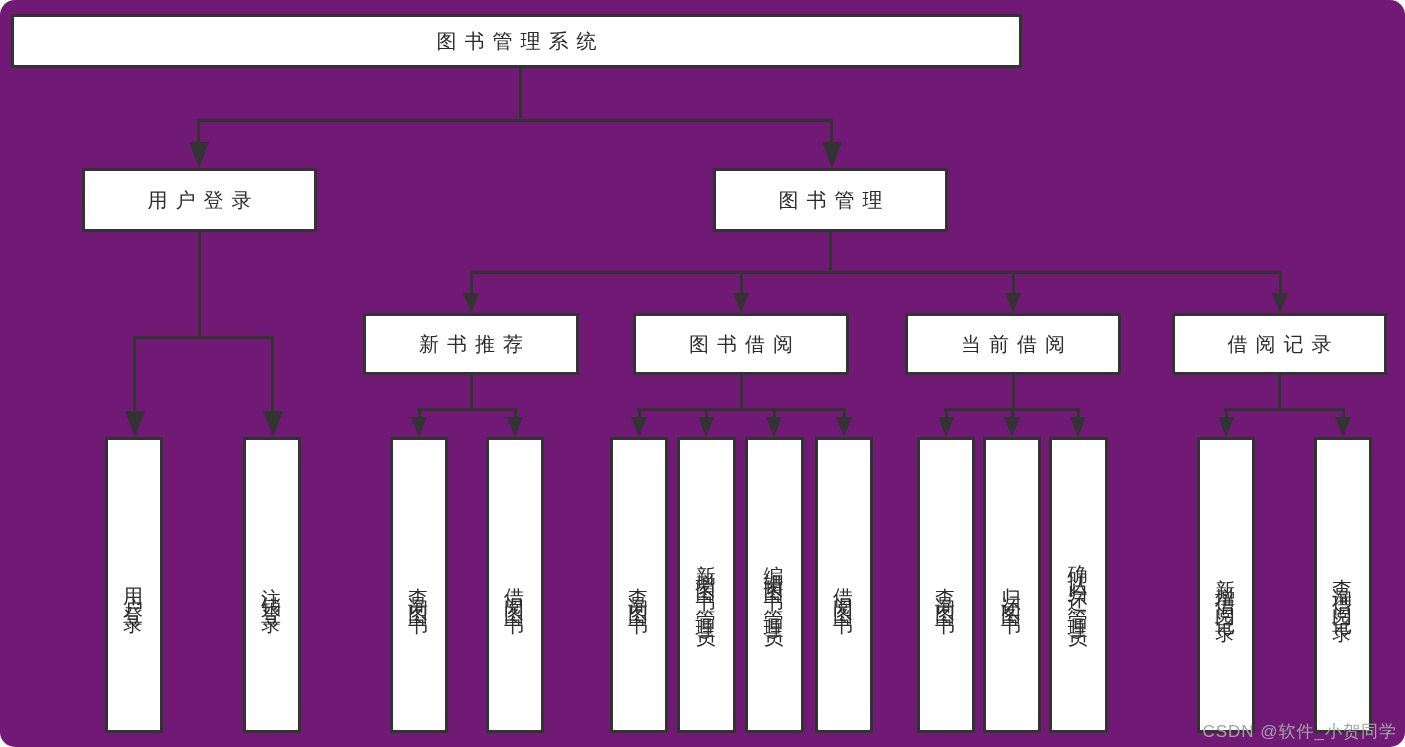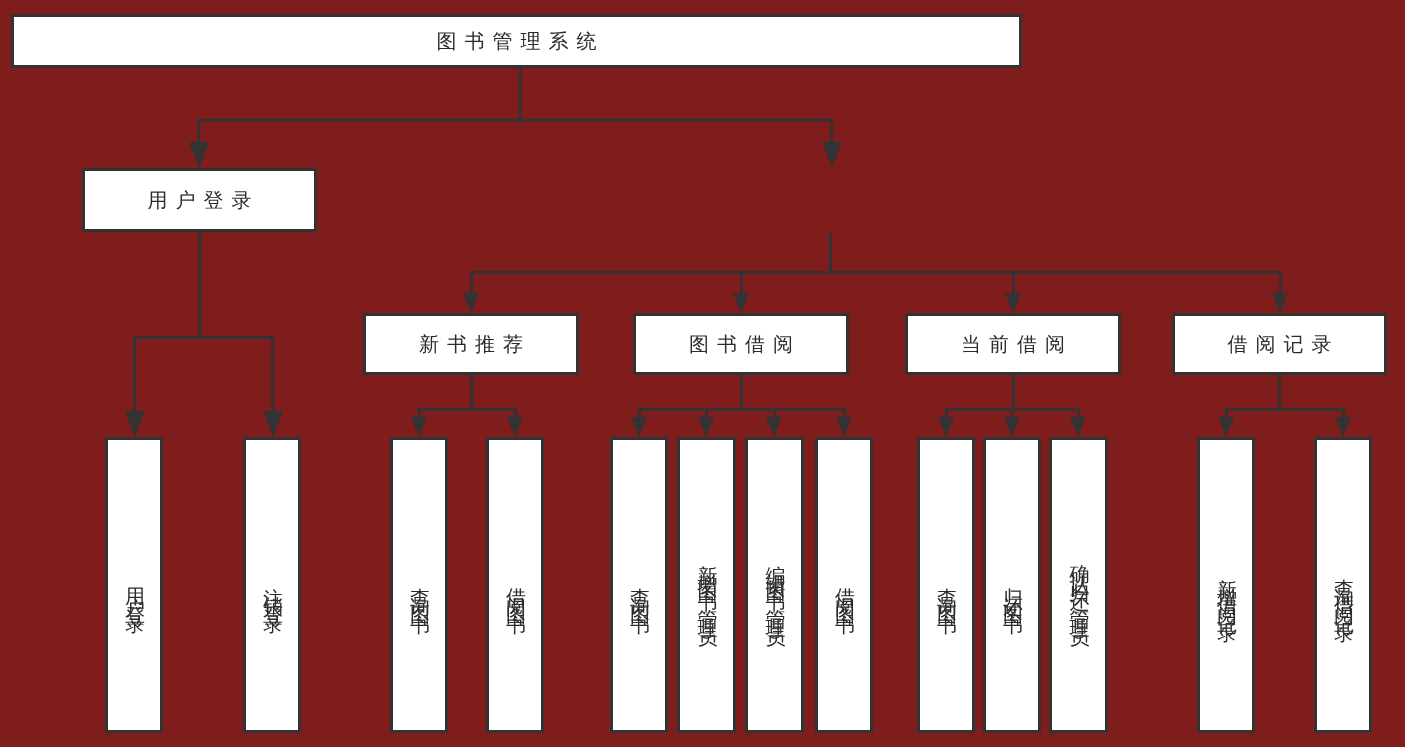--- a/index.html
+++ b/index.html
@@ -1,18 +1,18 @@
 <!DOCTYPE html>
 <html><head>
 <meta charset="utf-8">
 <style>
   html, body { margin:0; padding:0; background:#ffffff; }
   .stage {
-    position:relative; width:1405px; height:747px; background:#7f1d1d;
-    font-family:Liberation Mono, monospace; overflow:hidden;
+    position:relative; width:1405px; height:747px; background:#701a75;
+    font-family:Liberation Sans, sans-serif; overflow:hidden;border-radius:15px;
   }
   .box {
     position:absolute; box-sizing:border-box;
     border:3px solid #333333; background:#ffffff;
     display:flex; align-items:center; justify-content:center;
     font-size:20px; color:#2b2b2b; white-space:nowrap;
   }
   .hbox span { letter-spacing:8px; margin-left:8px; }
   .vbox span {
     writing-mode:vertical-rl; text-orientation:mixed;
@@ -43,20 +43,23 @@
 
   <div class="line" style="left:519px;top:68px;width:3px;height:51px"></div>
   <div class="line" style="left:197px;top:119px;width:636px;height:3px"></div>
   <div class="line" style="left:197px;top:119px;width:3px;height:33px"></div>
   <div class="arrow long" style="left:189px;top:142px"></div>
   <div class="line" style="left:830px;top:119px;width:3px;height:33px"></div>
   <div class="arrow long" style="left:822px;top:142px"></div>
 
   <div class="box hbox" style="left:82px;top:168px;width:235px;height:64px">
     <span>用户登录</span>
+  </div>
+  <div class="box hbox" style="left:713px;top:168px;width:235px;height:64px">
+    <span>图书管理</span>
   </div>
 
   <div class="line" style="left:198px;top:232px;width:3px;height:104px"></div>
   <div class="line" style="left:133px;top:336px;width:141px;height:3px"></div>
   <div class="line" style="left:133px;top:336px;width:3px;height:78px"></div>
   <div class="arrow long" style="left:125px;top:411px"></div>
   <div class="line" style="left:271px;top:336px;width:3px;height:78px"></div>
   <div class="arrow long" style="left:263px;top:411px"></div>
 
   <div class="line" style="left:829px;top:232px;width:3px;height:39px"></div>
@@ -154,14 +157,15 @@
     <span>确认归还（管理员）</span>
   </div>
 
   <div class="box vbox" style="left:1197px;top:437px;width:58px;height:296px">
     <span>新增借阅记录</span>
   </div>
   <div class="box vbox" style="left:1314px;top:437px;width:58px;height:296px">
     <span>查询借阅记录</span>
   </div>
 
+  <div class="watermark">CSDN @软件_小贺同学</div>
 
 </div>
 
 </body></html>

